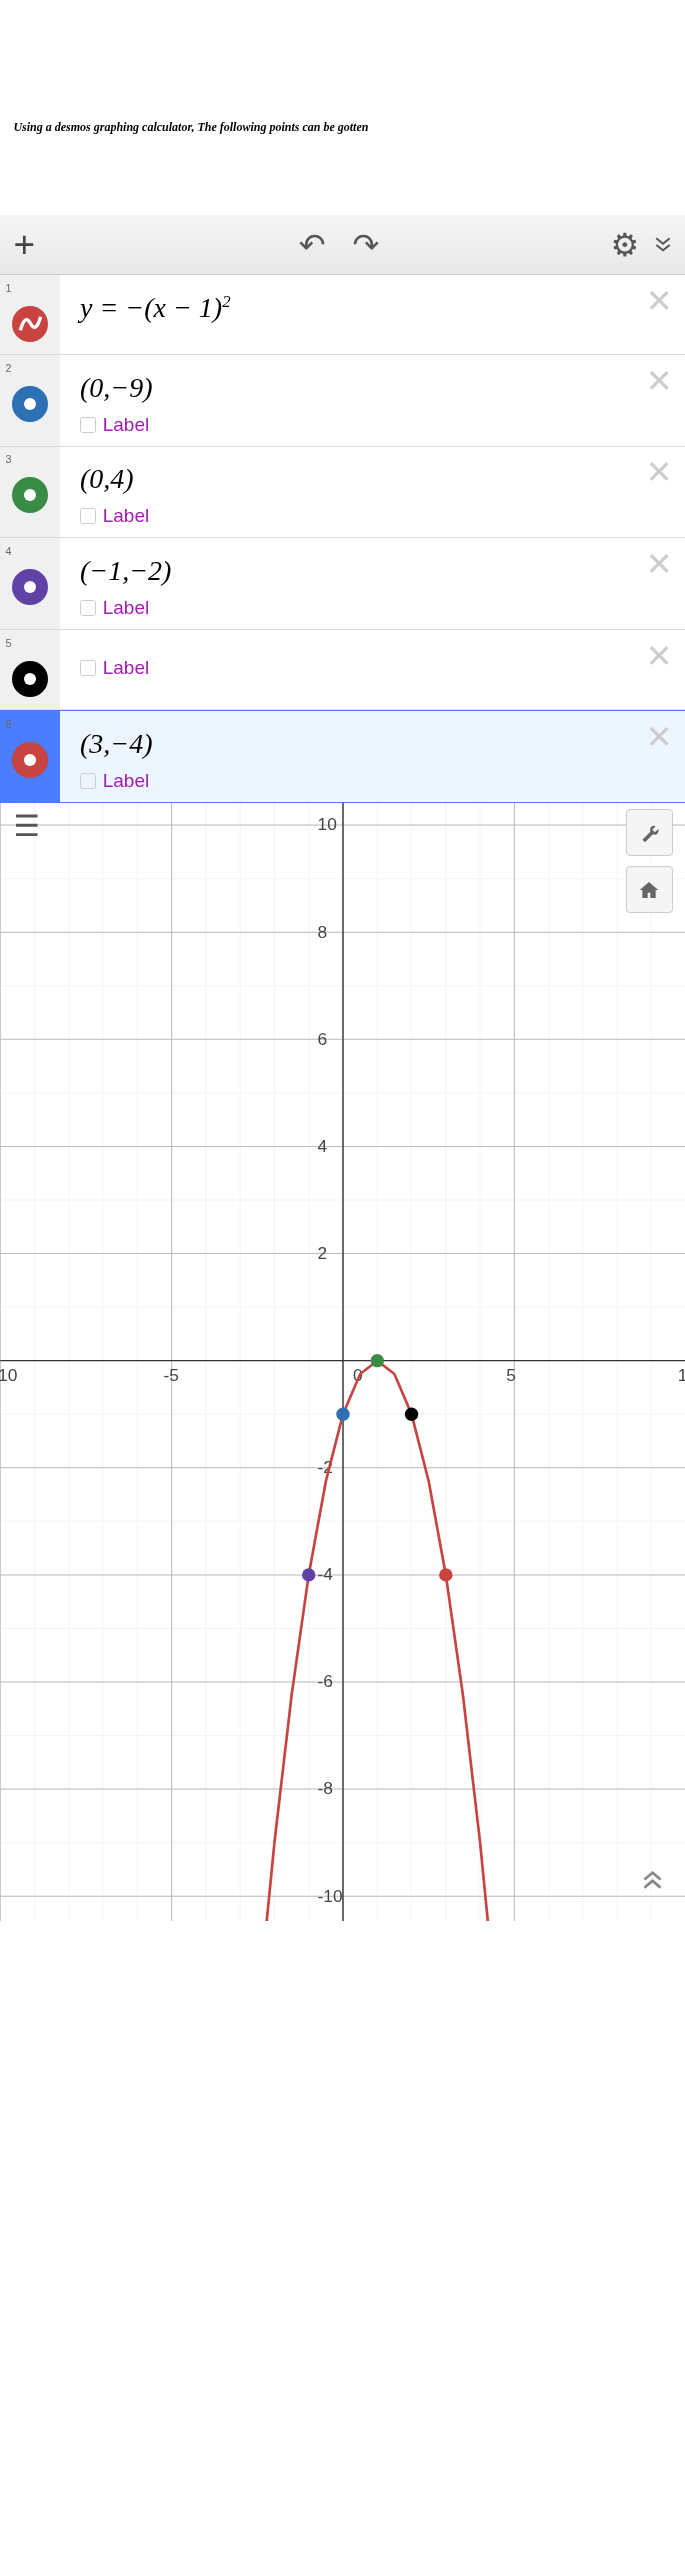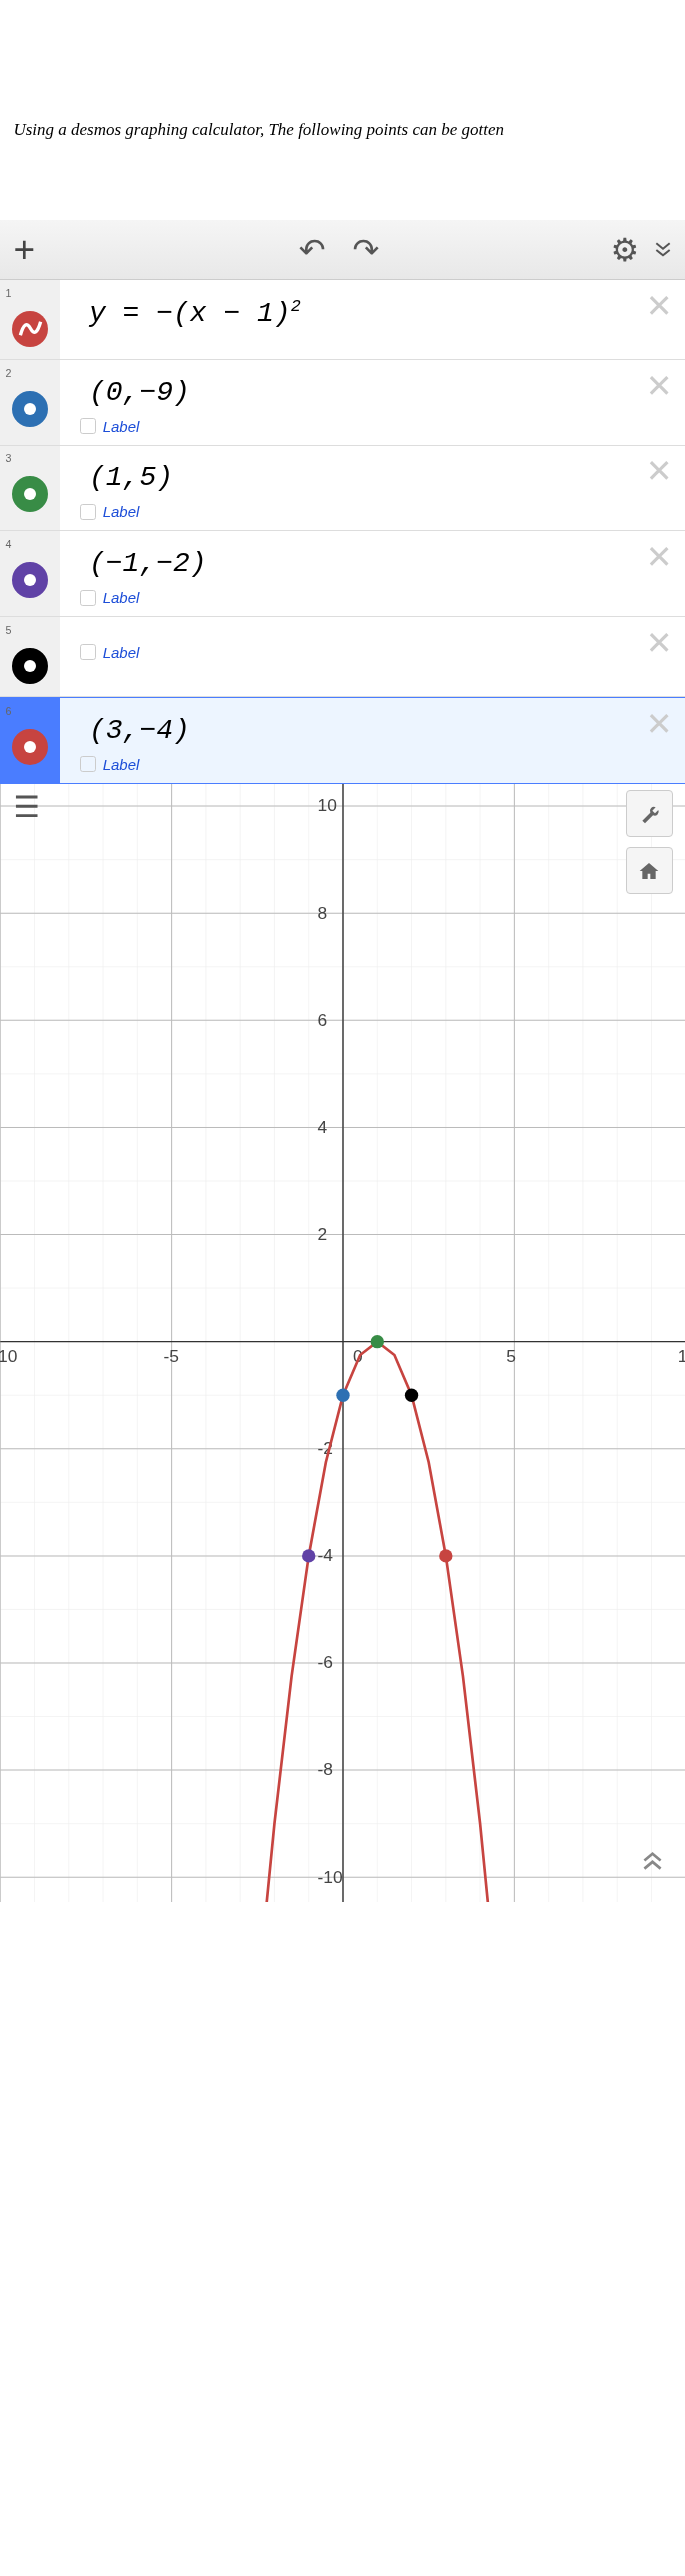--- a/index.html
+++ b/index.html
@@ -1,22 +1,23 @@
 <!DOCTYPE html>
 <html style="font-size:10.7px"><head>
   <meta charset="utf-8">
   <style>
     * { box-sizing: border-box; margin: 0; padding: 0; }
     body { font-family: Arial, sans-serif; background: #fff; width: 686px; }
     
     .header-text {
       font-style: italic;
-      font-size: 17px;
+      font-size: 12px;
       padding: 120px 13.4px 80px 13.4px;
       font-family: Georgia, serif;
+      font-weight: bold;
     }
     
     .toolbar {
       background: linear-gradient(#f5f5f5, #e8e8e8);
       height: 60px;
       display: flex;
       align-items: center;
       padding: 0 13.4px;
       border-bottom: 0.7px solid #ccc;
     }
@@ -44,22 +45,22 @@
       padding: 6.7px 0;
       align-self: stretch;
     }
     .row-num { font-size: 10.7px; color: #666; margin-bottom: 5.4px; align-self: flex-start; margin-left: 5.4px; }
     .row-icon {
       width: 36px; height: 36px; border-radius: 50%;
       display: flex; align-items: center; justify-content: center;
       margin-top: 6.7px;
     }
     .row-content { flex: 1; padding: 16.7px 13.4px 10px 20px; }
-    .expr-text { font-size: 28px; font-family: Liberation Mono, monospace; font-style: italic; margin-left: 9px; }
-    .label-row { display: flex; align-items: center; gap: 6.7px; margin-top: 10px; font-size: 15px; color: #1d4ed8; font-style: italic; }
+    .expr-text { font-size: 28px; font-family: Liberation Serif, serif; font-style: italic; }
+    .label-row { display: flex; align-items: center; gap: 6.7px; margin-top: 10px; font-size: 19px; color: #a21caf; }
     .label-check { width: 16px; height: 16px; border: 1.3px solid #ccc; border-radius: 2.7px; }
     .close-x { 
       font-size: 32px; color: #ccc; padding: 6.7px 13.4px; cursor: pointer;
       font-weight: 300;
     }
     
     .point-blue { background: #2d70b3; border: 2.7px solid #2d70b3; position: relative; }
     .point-blue::after { content:''; width:12px; height:12px; background:#fff; border-radius:50%; position:absolute; }
     .point-green { background: #388c46; border: 2.7px solid #388c46; position: relative; }
     .point-green::after { content:''; width:12px; height:12px; background:#fff; border-radius:50%; position:absolute; }
@@ -150,21 +151,21 @@
         </div>
     </div>
     <span class="close-x">✕</span>
   </div>
     <div class="expr-row">
     <div class="row-tab">
       <span class="row-num">3</span>
       <span class="row-icon point-green" style=""></span>
     </div>
     <div class="row-content">
-      <div class="expr-text">(1,5)</div>
+      <div class="expr-text">(0,4)</div>
       <div class="label-row">
           <span class="label-check"></span>
           <span>Label</span>
         </div>
     </div>
     <span class="close-x">✕</span>
   </div>
     <div class="expr-row">
     <div class="row-tab">
       <span class="row-num">4</span>

